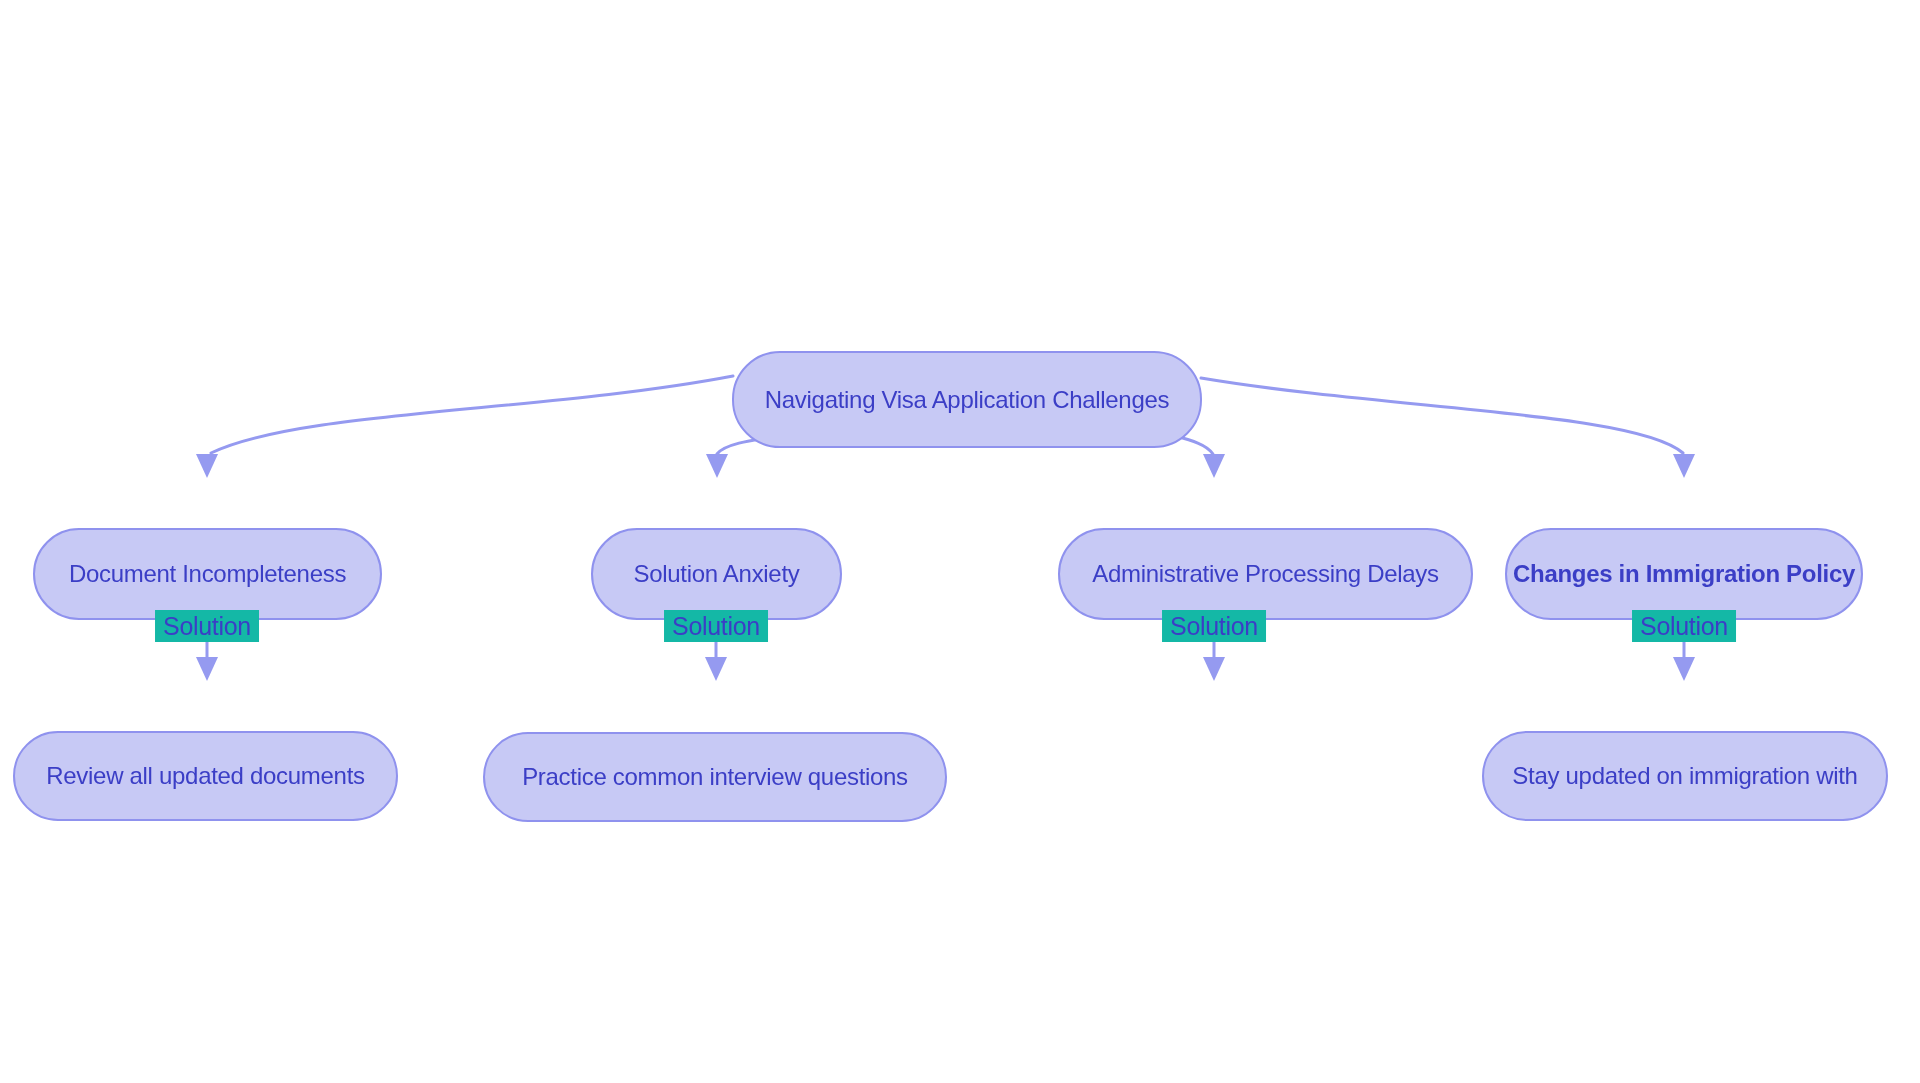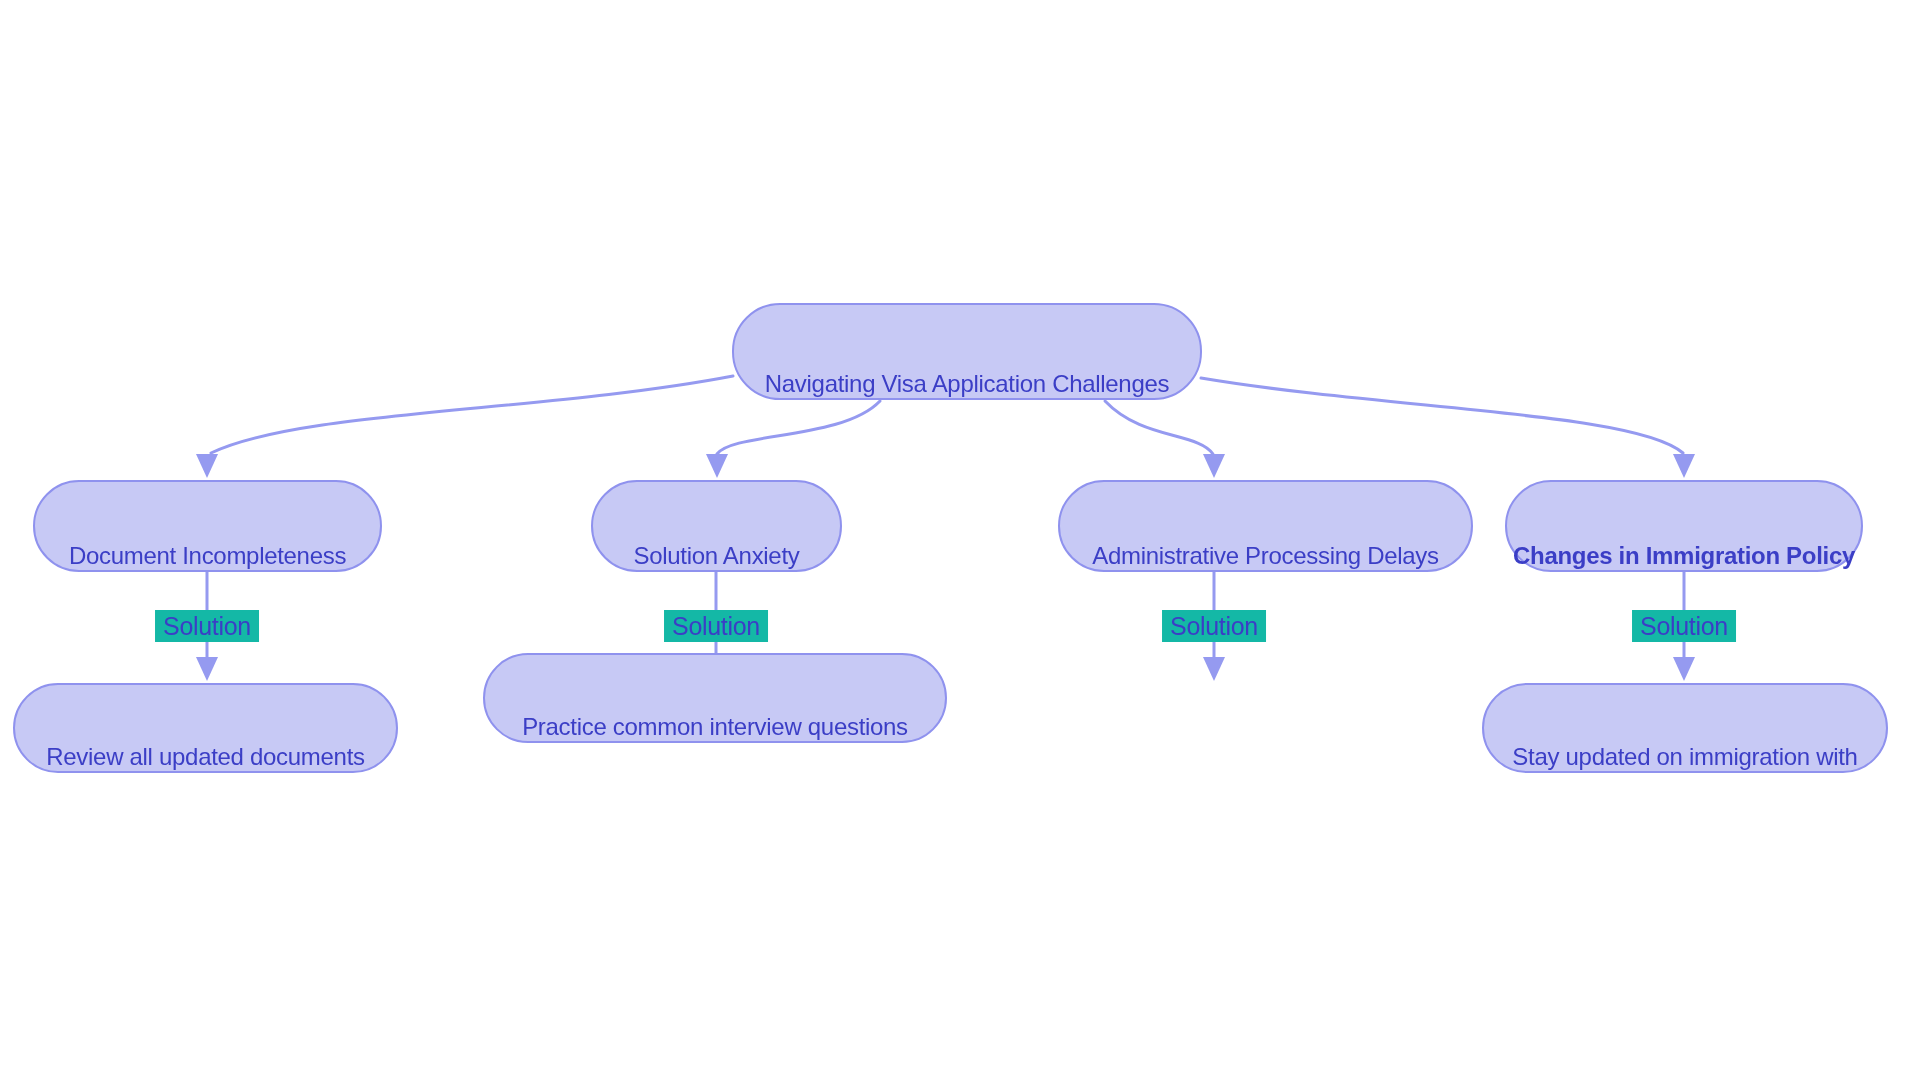--- a/index.html
+++ b/index.html
@@ -21,27 +21,28 @@
     width: 1920px;
     height: 1083px;
   }
   .node {
     position: absolute;
     box-sizing: border-box;
     background: #c7c9f5;
     border: 2px solid #8f92ee;
     border-radius: 48px;
     display: flex;
-    align-items: flex-end;
+    align-items: center;
     justify-content: center;
     color: #3b3ec6;
     font-size: 24px;
     letter-spacing: -0.3px;
     white-space: nowrap;
     text-align: center;
+    margin-top: 48px;
   }
   .edge-label {
     position: absolute;
     transform: translateX(-50%);
     background: #14b8a6;
     color: #3b3ec6;
     font-size: 25px;
     letter-spacing: -0.3px;
     line-height: 32px;
     height: 32px;
@@ -95,20 +96,20 @@
   </div>
 
   <div class="edge-label" style="left:207px; top:610px;">Solution</div>
   <div class="edge-label" style="left:716px; top:610px;">Solution</div>
   <div class="edge-label" style="left:1214px; top:610px;">Solution</div>
   <div class="edge-label" style="left:1684px; top:610px;">Solution</div>
 
   <div class="node" style="left:13px; top:683px; width:385px; height:90px;">
     <span>Review all updated documents</span>
   </div>
-  <div class="node" style="left:483px; top:653px; width:464px; height:90px;">
+  <div class="node" style="left:483px; top:684px; width:464px; height:90px;">
     <span>Practice common interview questions</span>
   </div>
   <div class="node" style="left:1482px; top:683px; width:406px; height:90px;">
     <span>Stay updated on immigration with</span>
   </div>
 
 </div>
 
 </body></html>

